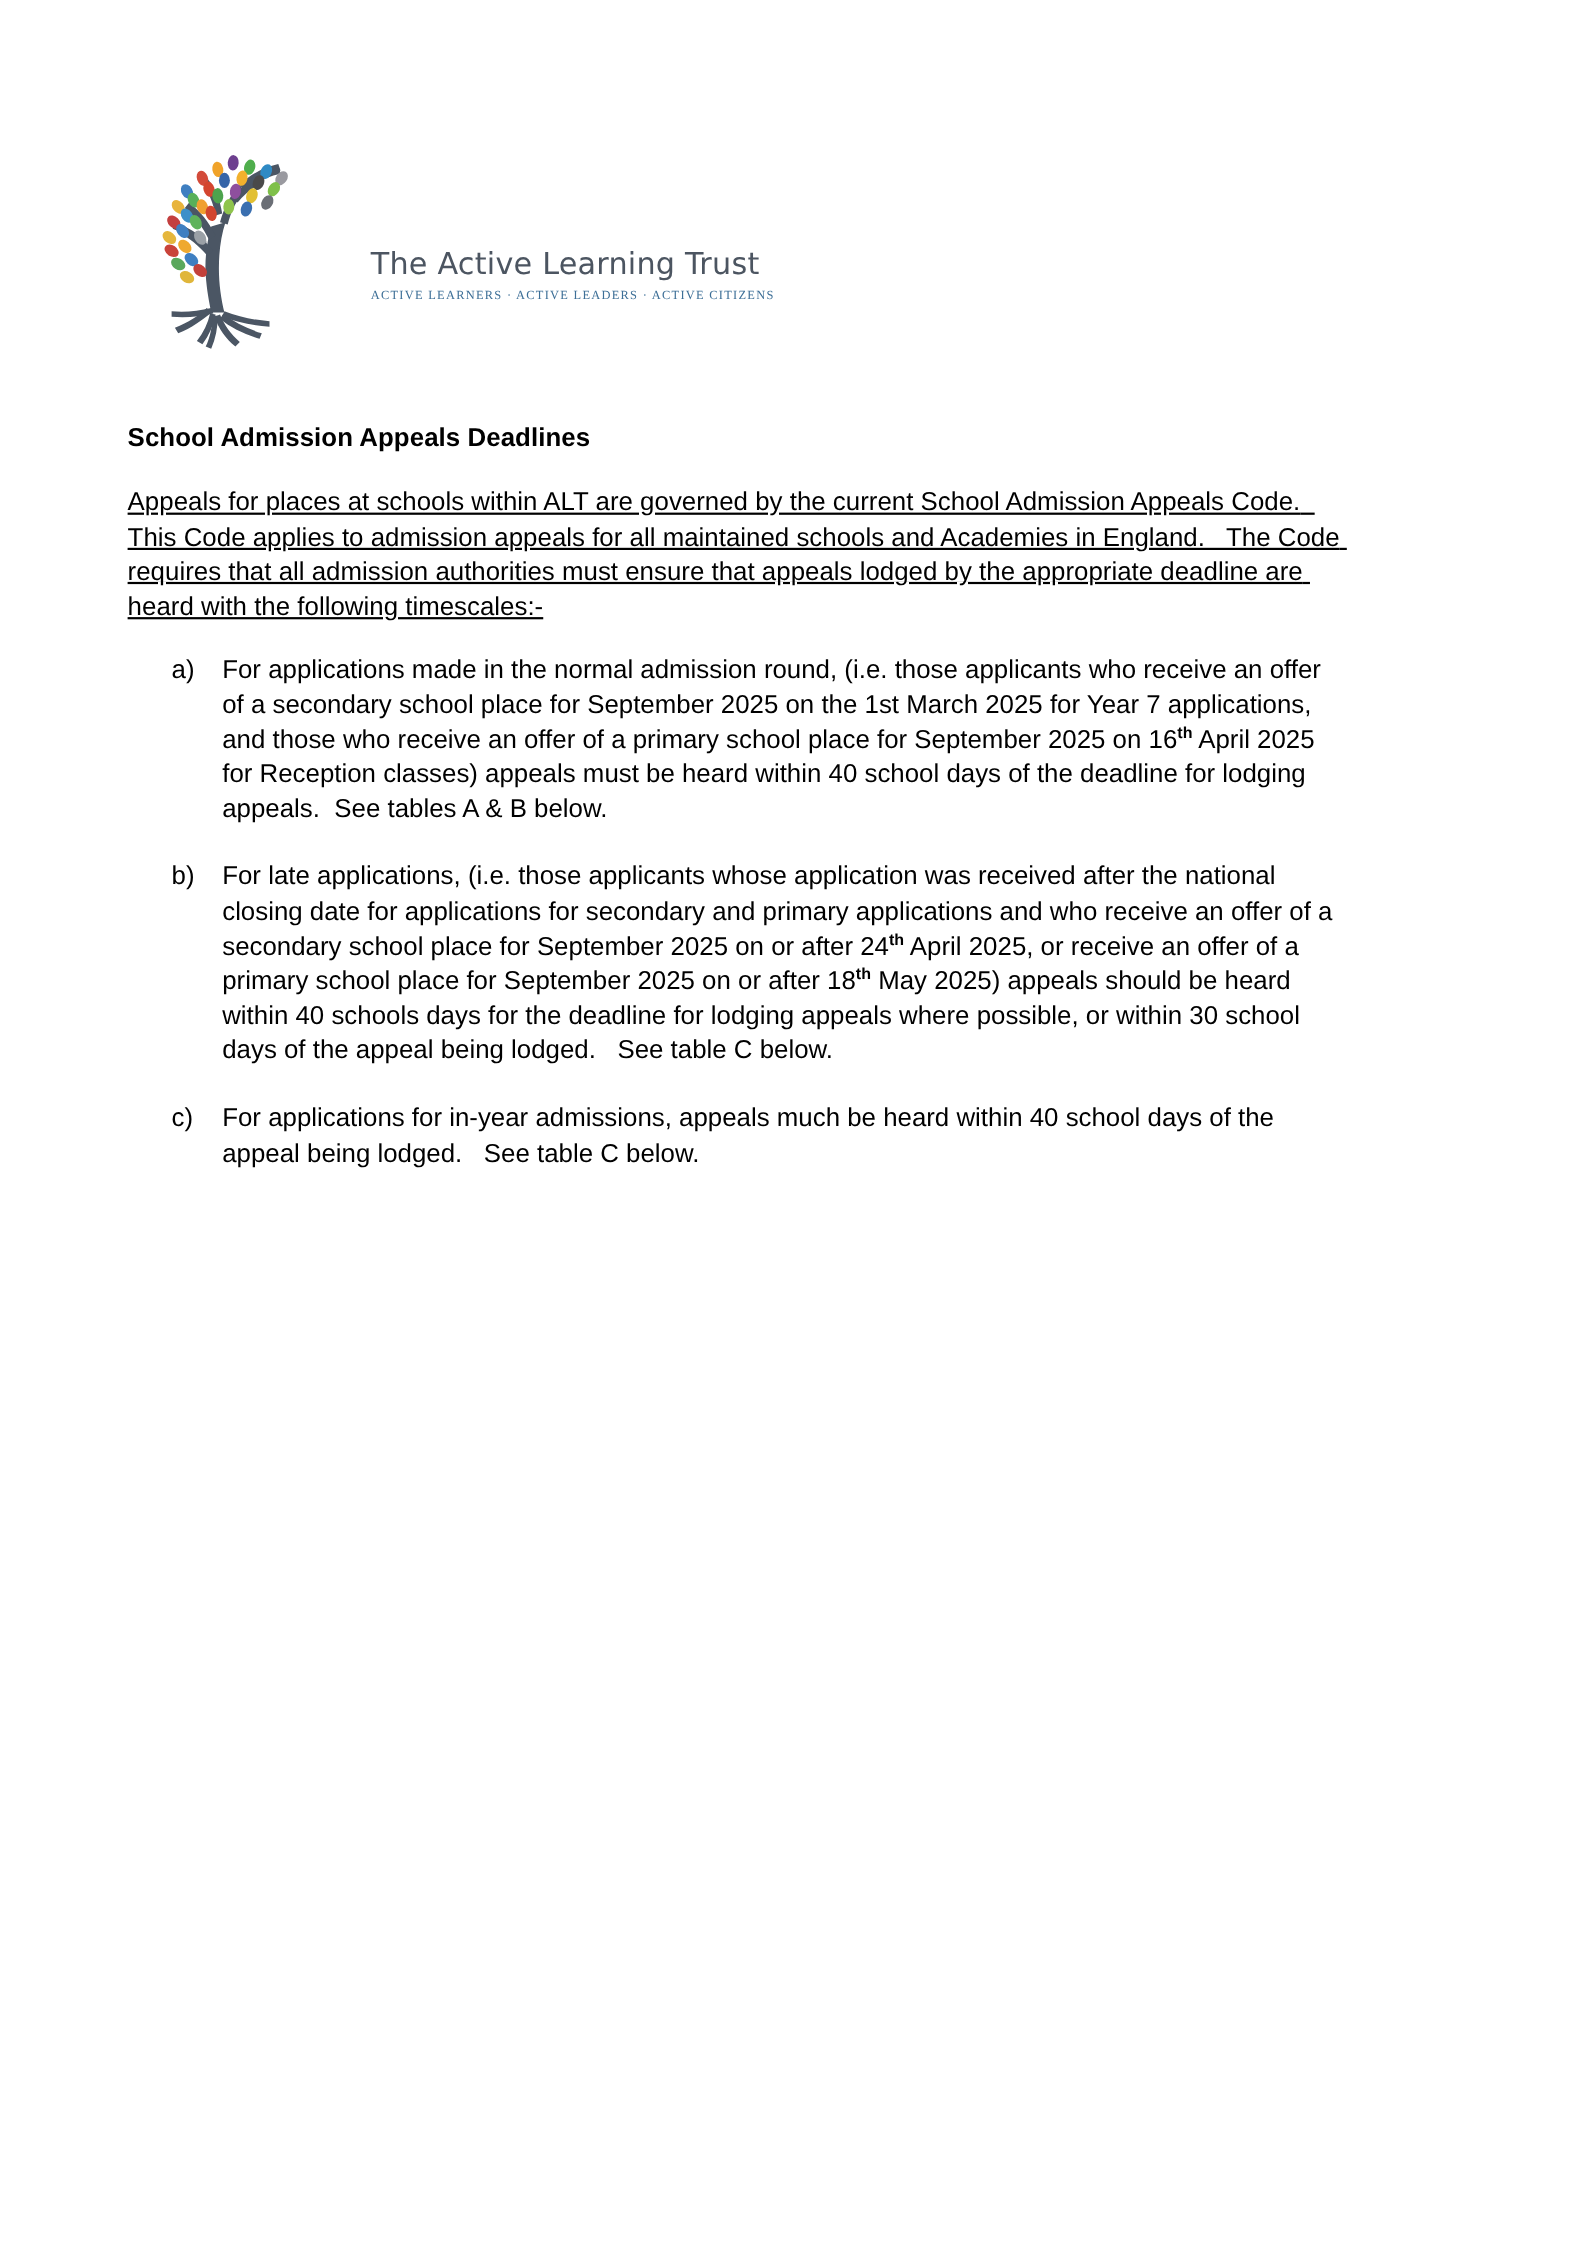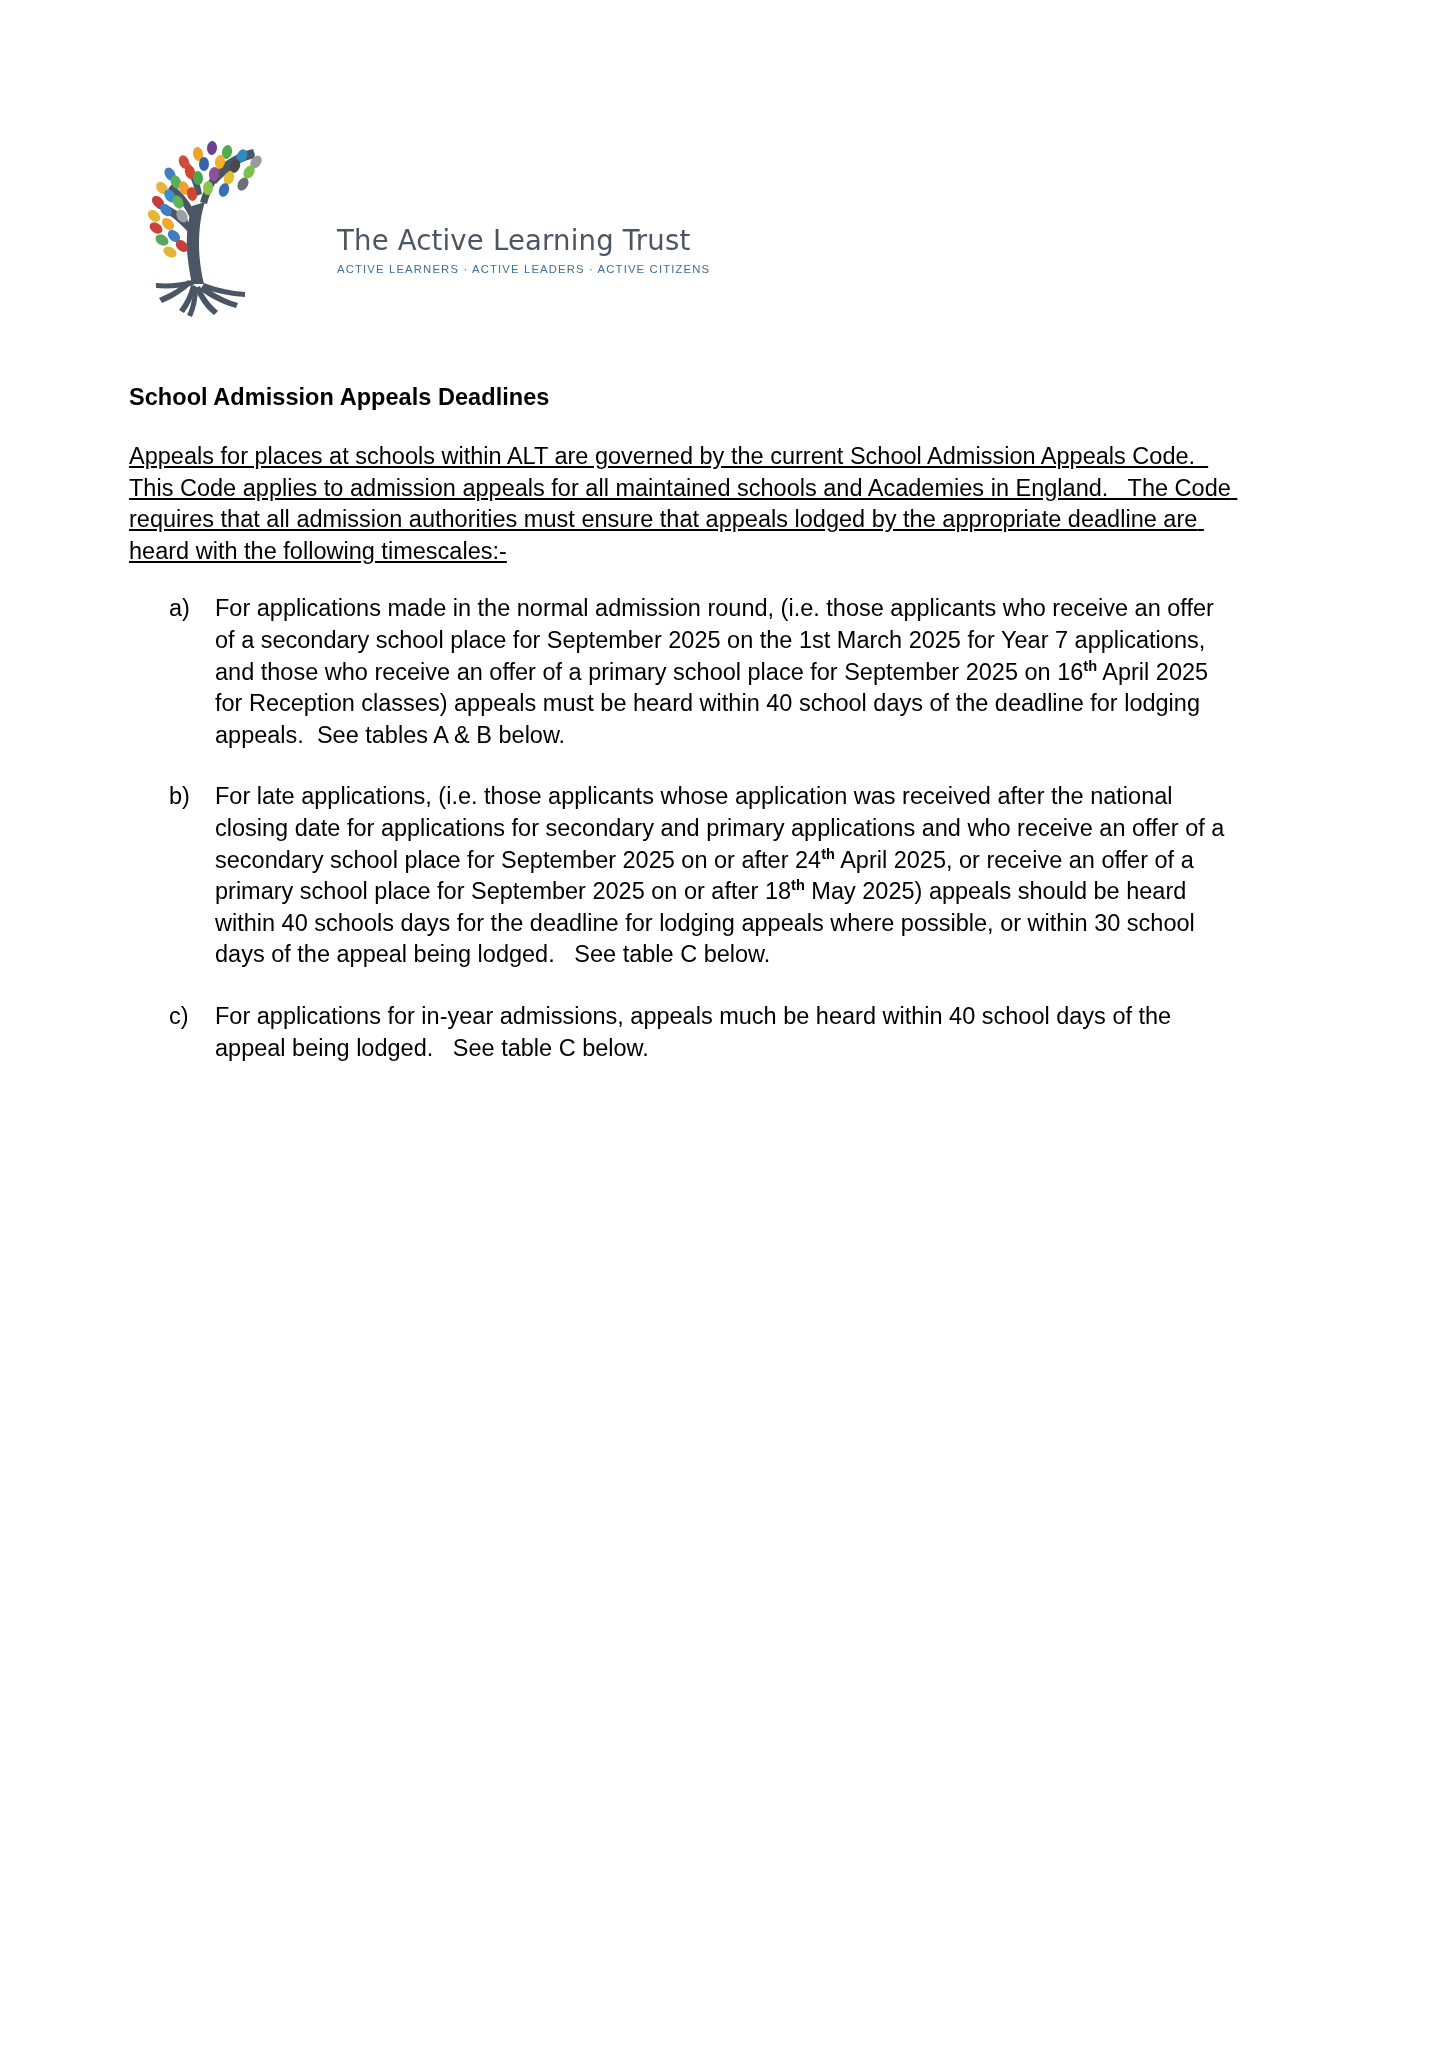--- a/index.html
+++ b/index.html
@@ -46,33 +46,33 @@
   }
   .logo-title {
     font-family: "DejaVu Sans", sans-serif;
     font-size: 27.5px;
     letter-spacing: 0.2px;
     color: #4c5561;
     white-space: nowrap;
     font-weight: 400;
   }
   .logo-tagline {
-    font-family: Liberation Sans, sans-serif;
+    font-family: Liberation Serif, serif;
     font-size: 11.3px;
     letter-spacing: 1.15px;
     color: #3d6f97;
     white-space: nowrap;
     margin-top: 7px;
     font-weight: 400;
   }
 
   
   .content {
     position: absolute;
-    left: 129px;
+    left: 116px;
     top: 382px;
     width: 1110px;
   }
   .doc-heading {
     font-size: 23.5px;
     font-weight: bold;
     line-height: 1.32;
     margin: 0 0 28px 0;
     letter-spacing: 0.05px;
   }

